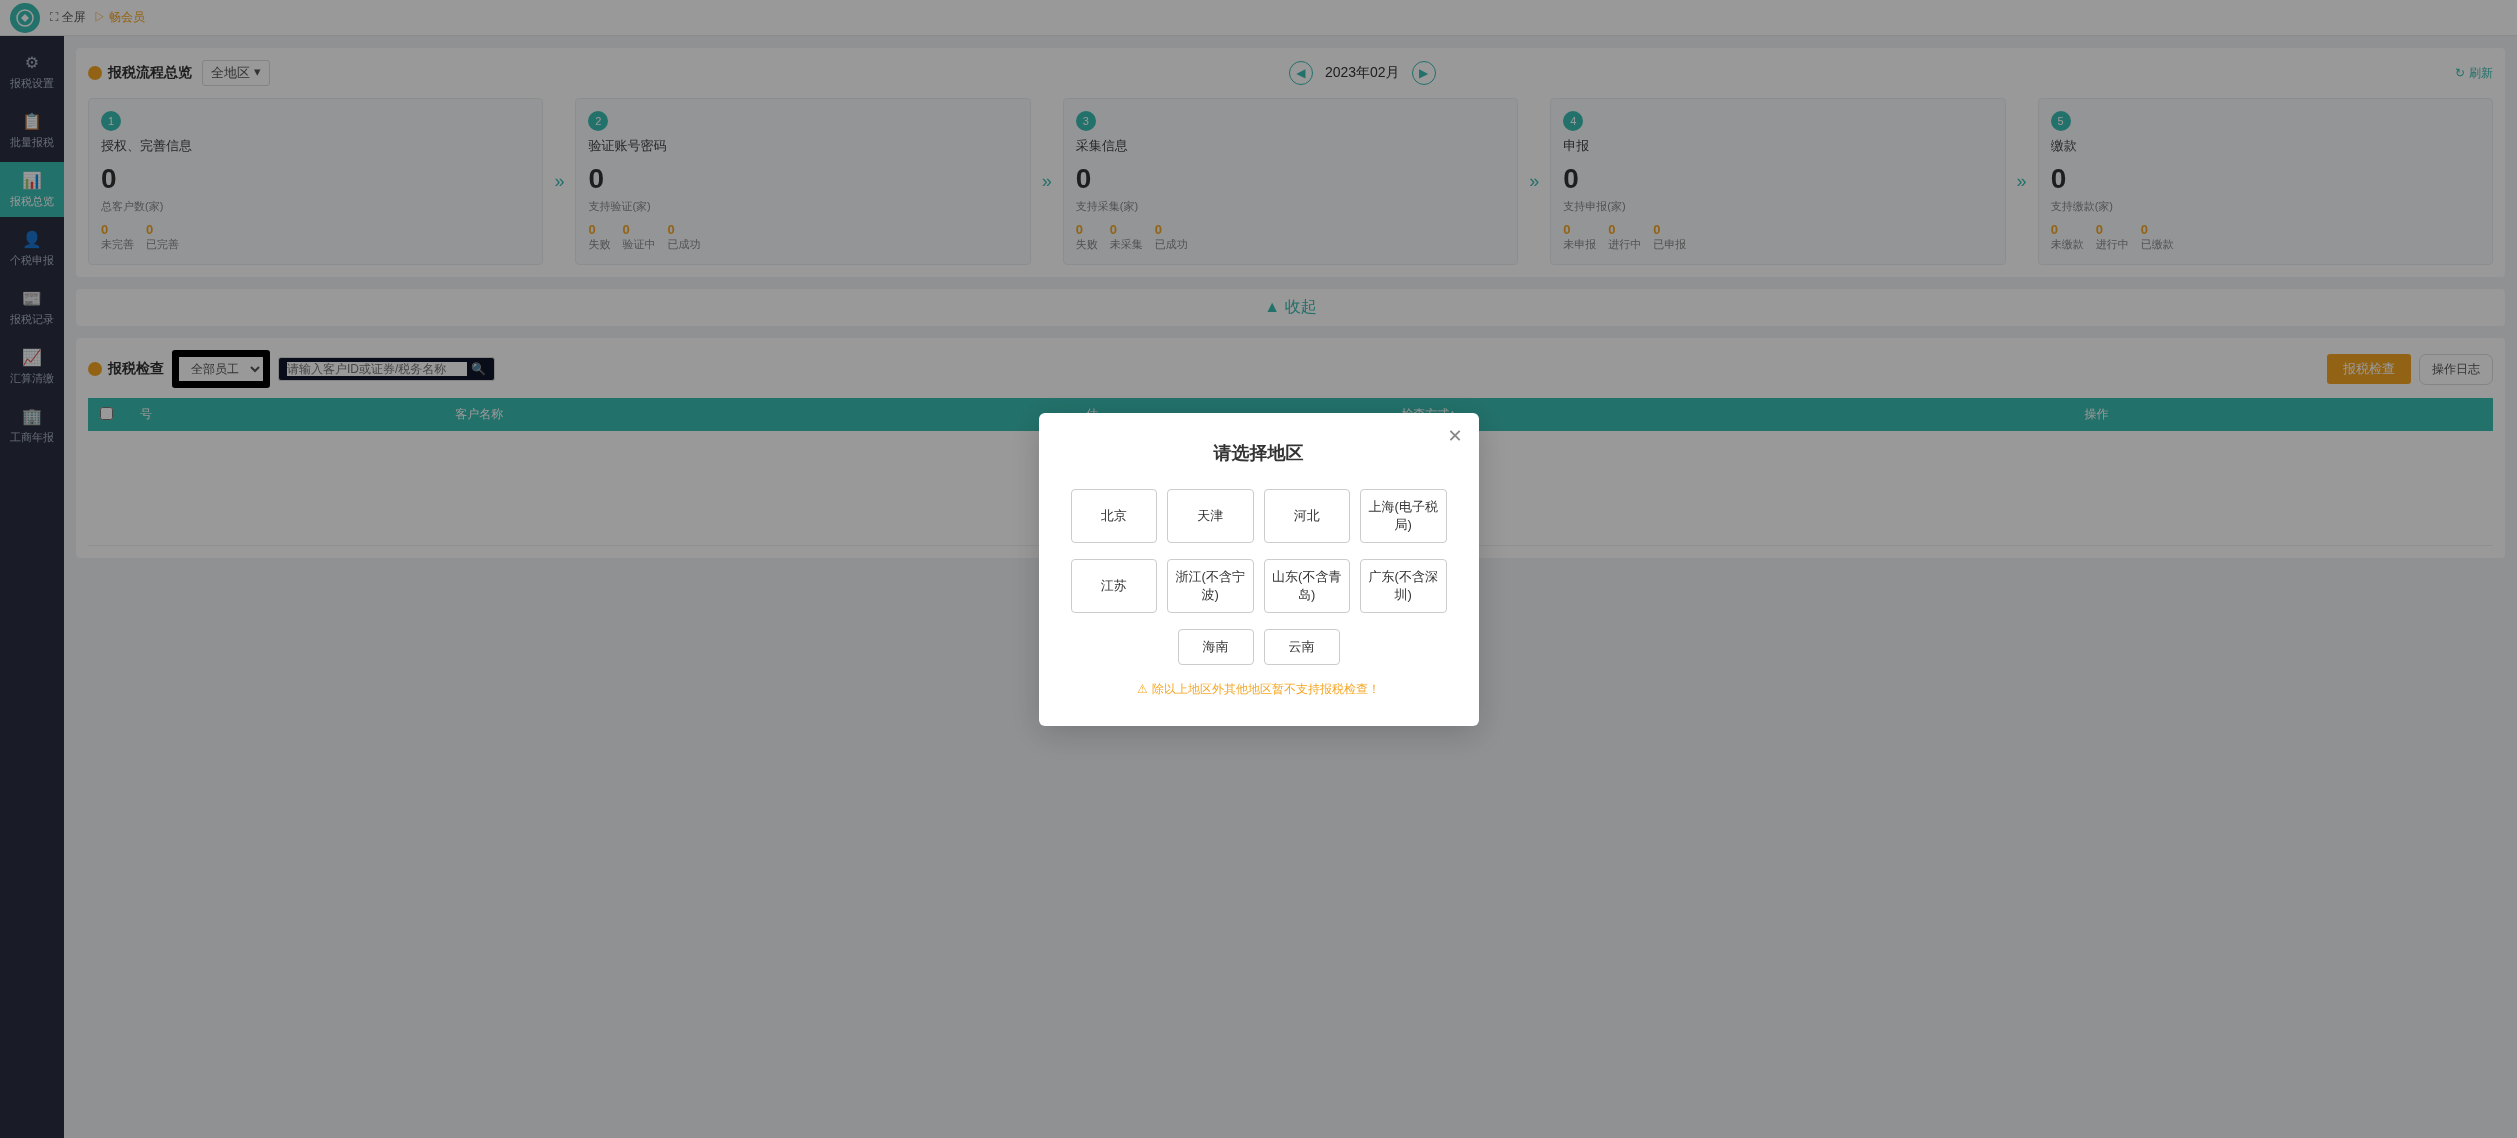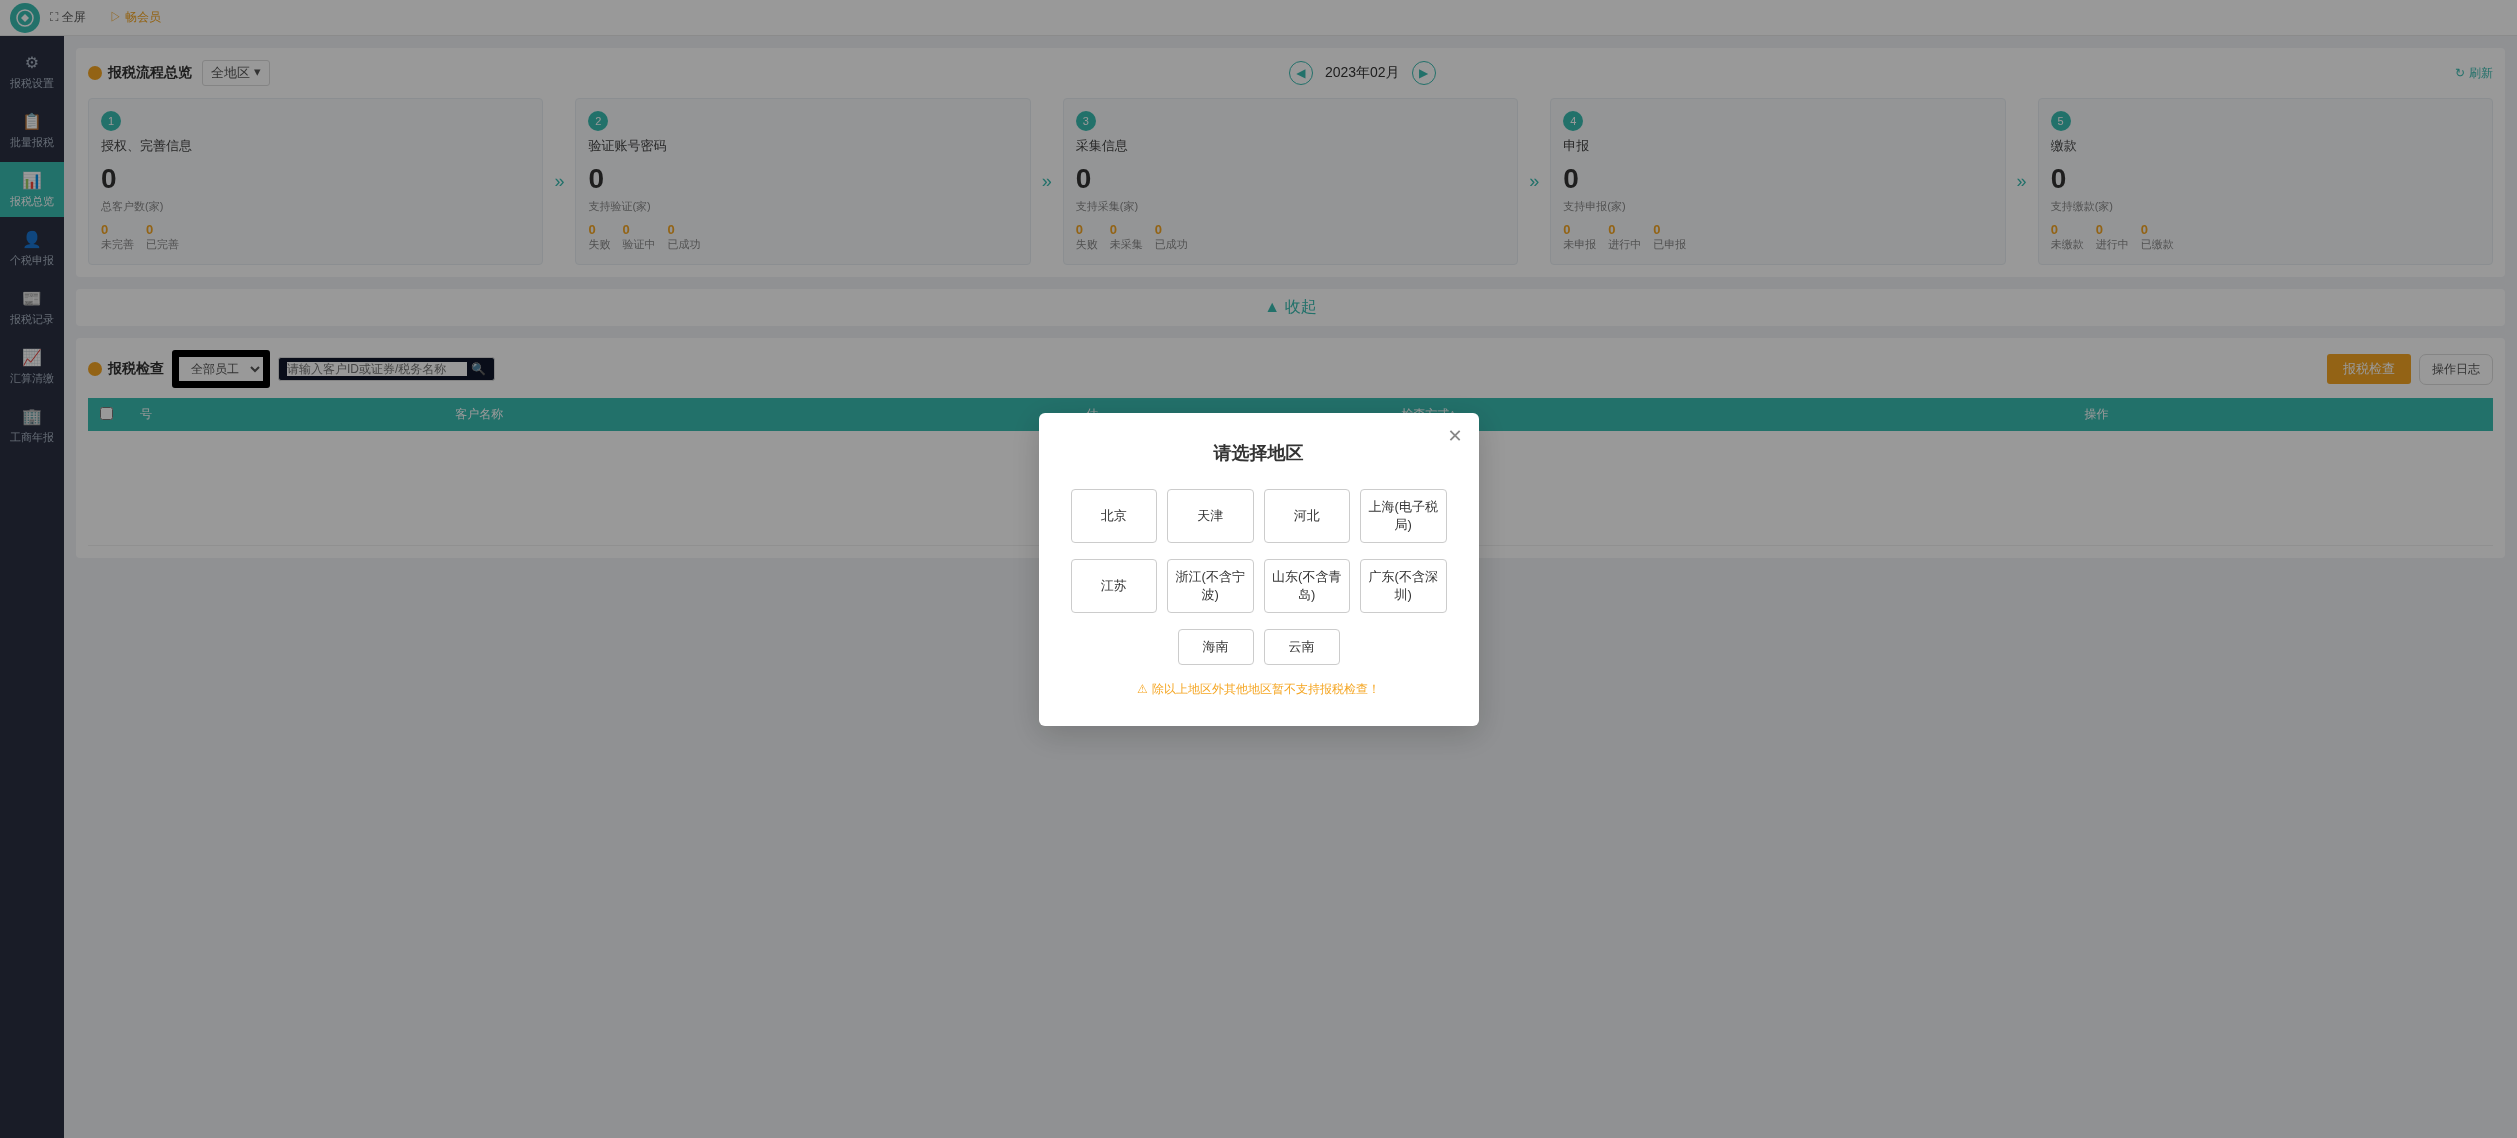--- a/index.html
+++ b/index.html
@@ -30,21 +30,21 @@
       font-size: 13px;
     }
     .nav-item.active {
       background: #3abcb1;
       color: #fff;
       border-radius: 3px;
     }
     .top-nav-right {
       display: flex;
       align-items: center;
-      gap: 24px;
+      gap: 8px;
       font-size: 12px;
       color: #555;
       justify-content: center;
     }
     .top-nav-right span { cursor: pointer; }
 
     
     .main-layout {
       display: flex;
       height: calc(100vh - 36px);

